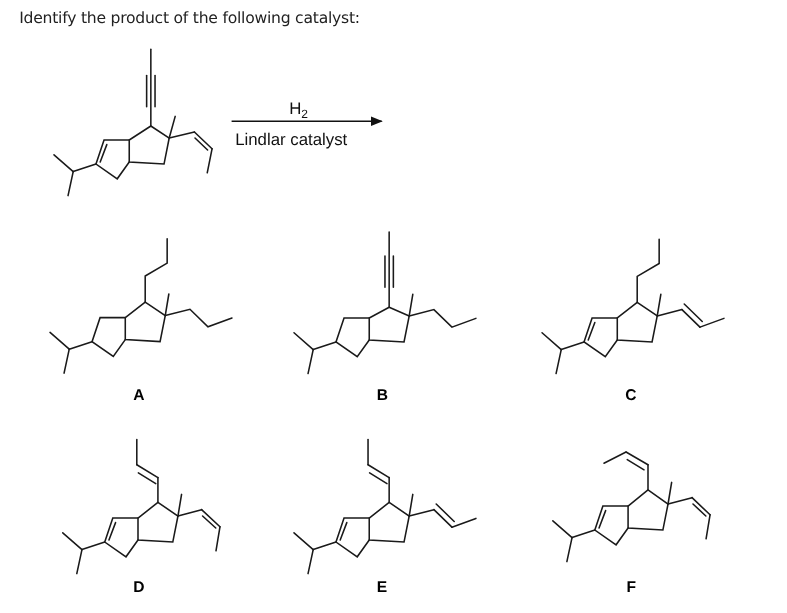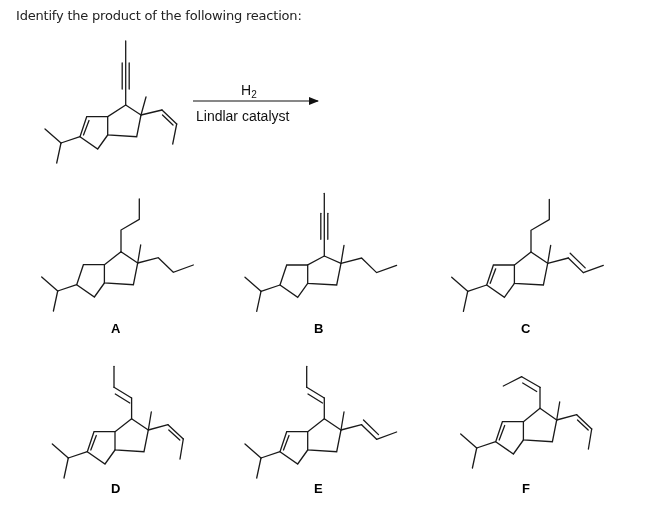--- a/index.html
+++ b/index.html
@@ -7,21 +7,21 @@
   .question { position:absolute; left:16px; top:8px; font-size:13px; color:#222; font-family:"DejaVu Sans", sans-serif; letter-spacing:-0.2px; }
   svg.stage { position:absolute; left:0; top:0; }
   .bond { stroke:#1a1a1a; stroke-width:1.3; fill:none; stroke-linecap:round; }
   .lbl { font-family:"Liberation Sans", sans-serif; font-weight:bold; font-size:13px; fill:#000; }
   .reag { font-family:"Liberation Sans", sans-serif; font-size:14px; fill:#111; }
   .sub { font-family:"Liberation Sans", sans-serif; font-size:10px; fill:#111; }
 </style>
 </head>
 <body>
 
-<div class="question">Identify the product of the following reaction:</div>
+<div class="question">Identify the product of the following catalyst:</div>
 
 <svg class="stage" width="656" height="511" viewBox="0 0 656 511" xmlns="http://www.w3.org/2000/svg">
   <defs>
     <marker id="arrowhead" markerWidth="10" markerHeight="8" refX="9" refY="4" orient="auto" markerUnits="userSpaceOnUse">
       <path d="M0,0 L10,4 L0,8 Z" fill="#111"></path>
     </marker>
   </defs>
 
   <g transform="translate(141,115)">
     <g>

